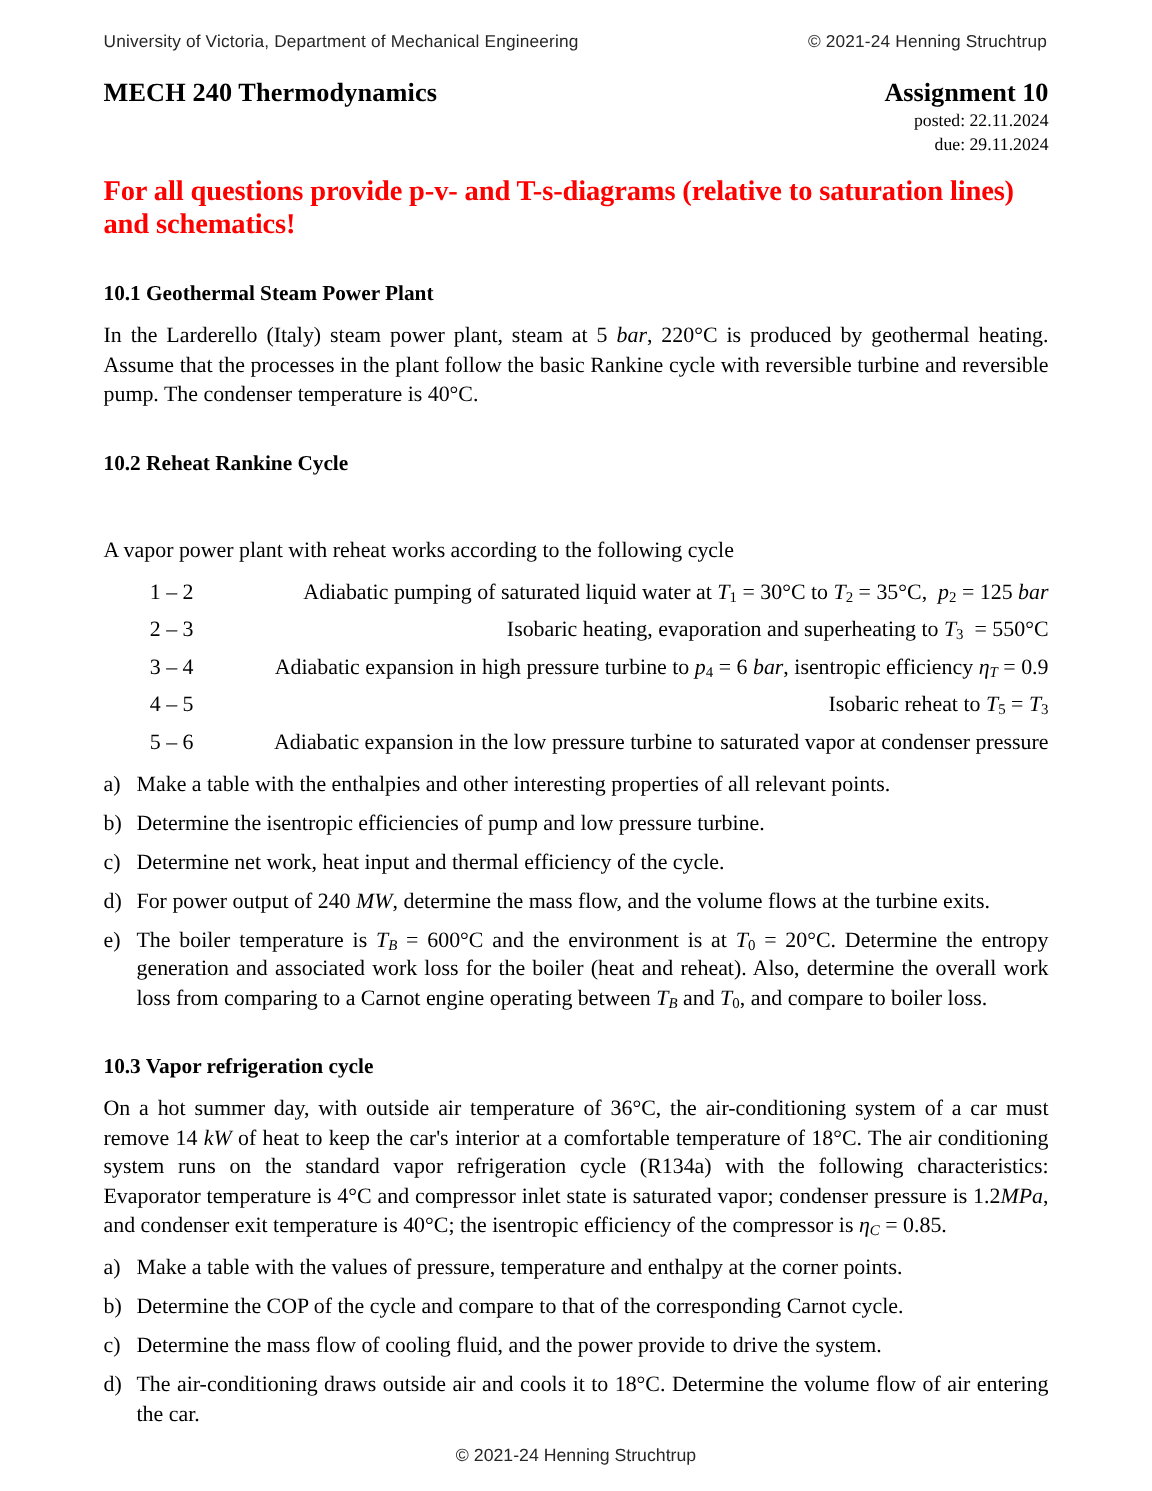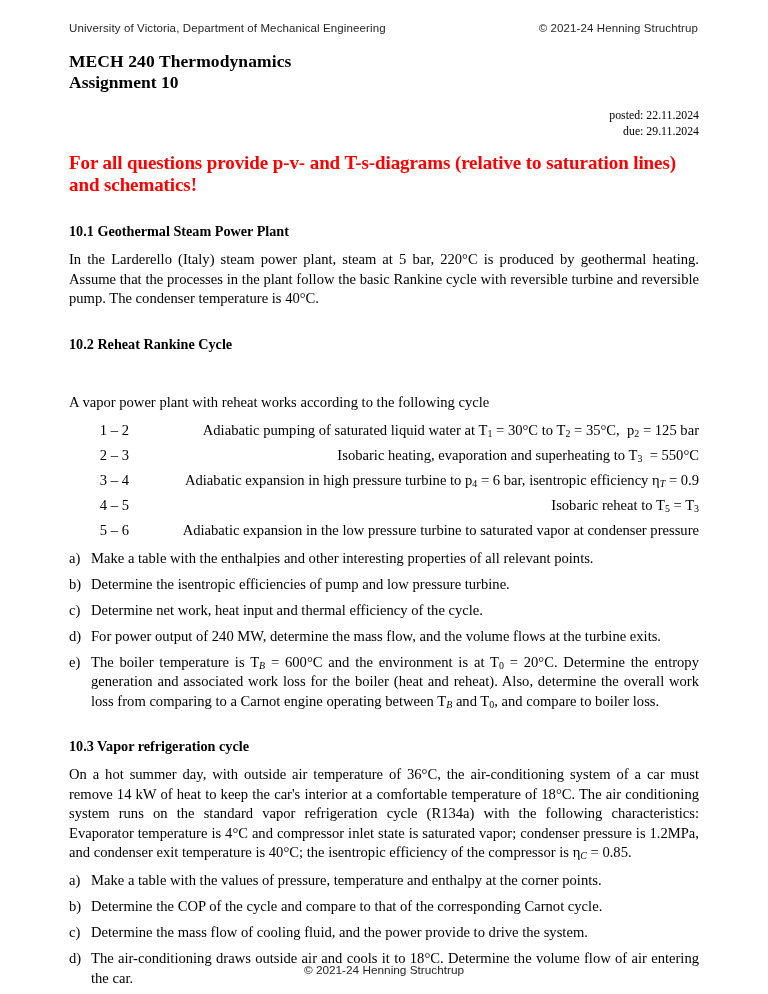--- a/index.html
+++ b/index.html
@@ -34,36 +34,35 @@
     color: #262626;
     letter-spacing: 0.01em;
   }
   .topline .right { padding-right: 1px; }
 
   .titlerow {
     display: flex;
     justify-content: space-between;
     align-items: baseline;
     margin-top: 17px;
-    flex-direction: column;
   }
   .course-title {
     font-size: 17.5px;
     font-weight: bold;
     letter-spacing: 0.005em;
   }
   .assignment-title {
     font-size: 17.5px;
     font-weight: bold;
   }
   .dates {
     text-align: right;
     font-size: 11.8px;
     line-height: 1.33;
-    margin-top: 15px;
+    margin-top: 1px;
   }
 
   .notice {
     color: #ff0000;
     font-weight: bold;
     font-size: 19px;
     margin-top: 13px;
     letter-spacing: -0.005em;
   }
 
@@ -111,21 +110,21 @@
   }
   .item:last-child { margin-bottom: 0; }
   .item-key {
     width: 22px;
     flex: 0 0 22px;
   }
   .item-txt { flex: 1; text-align: justify; }
   .item-txt.nojust { text-align: left; }
 
   
-  .mi { }
+  .mi { font-style: italic; }
   sub {
     font-size: 0.68em;
     vertical-align: -0.22em;
     font-style: italic;
   }
   sub.upr { font-style: normal; }
   .eq { font-style: normal; }
   .num { font-style: normal; }
 
   

